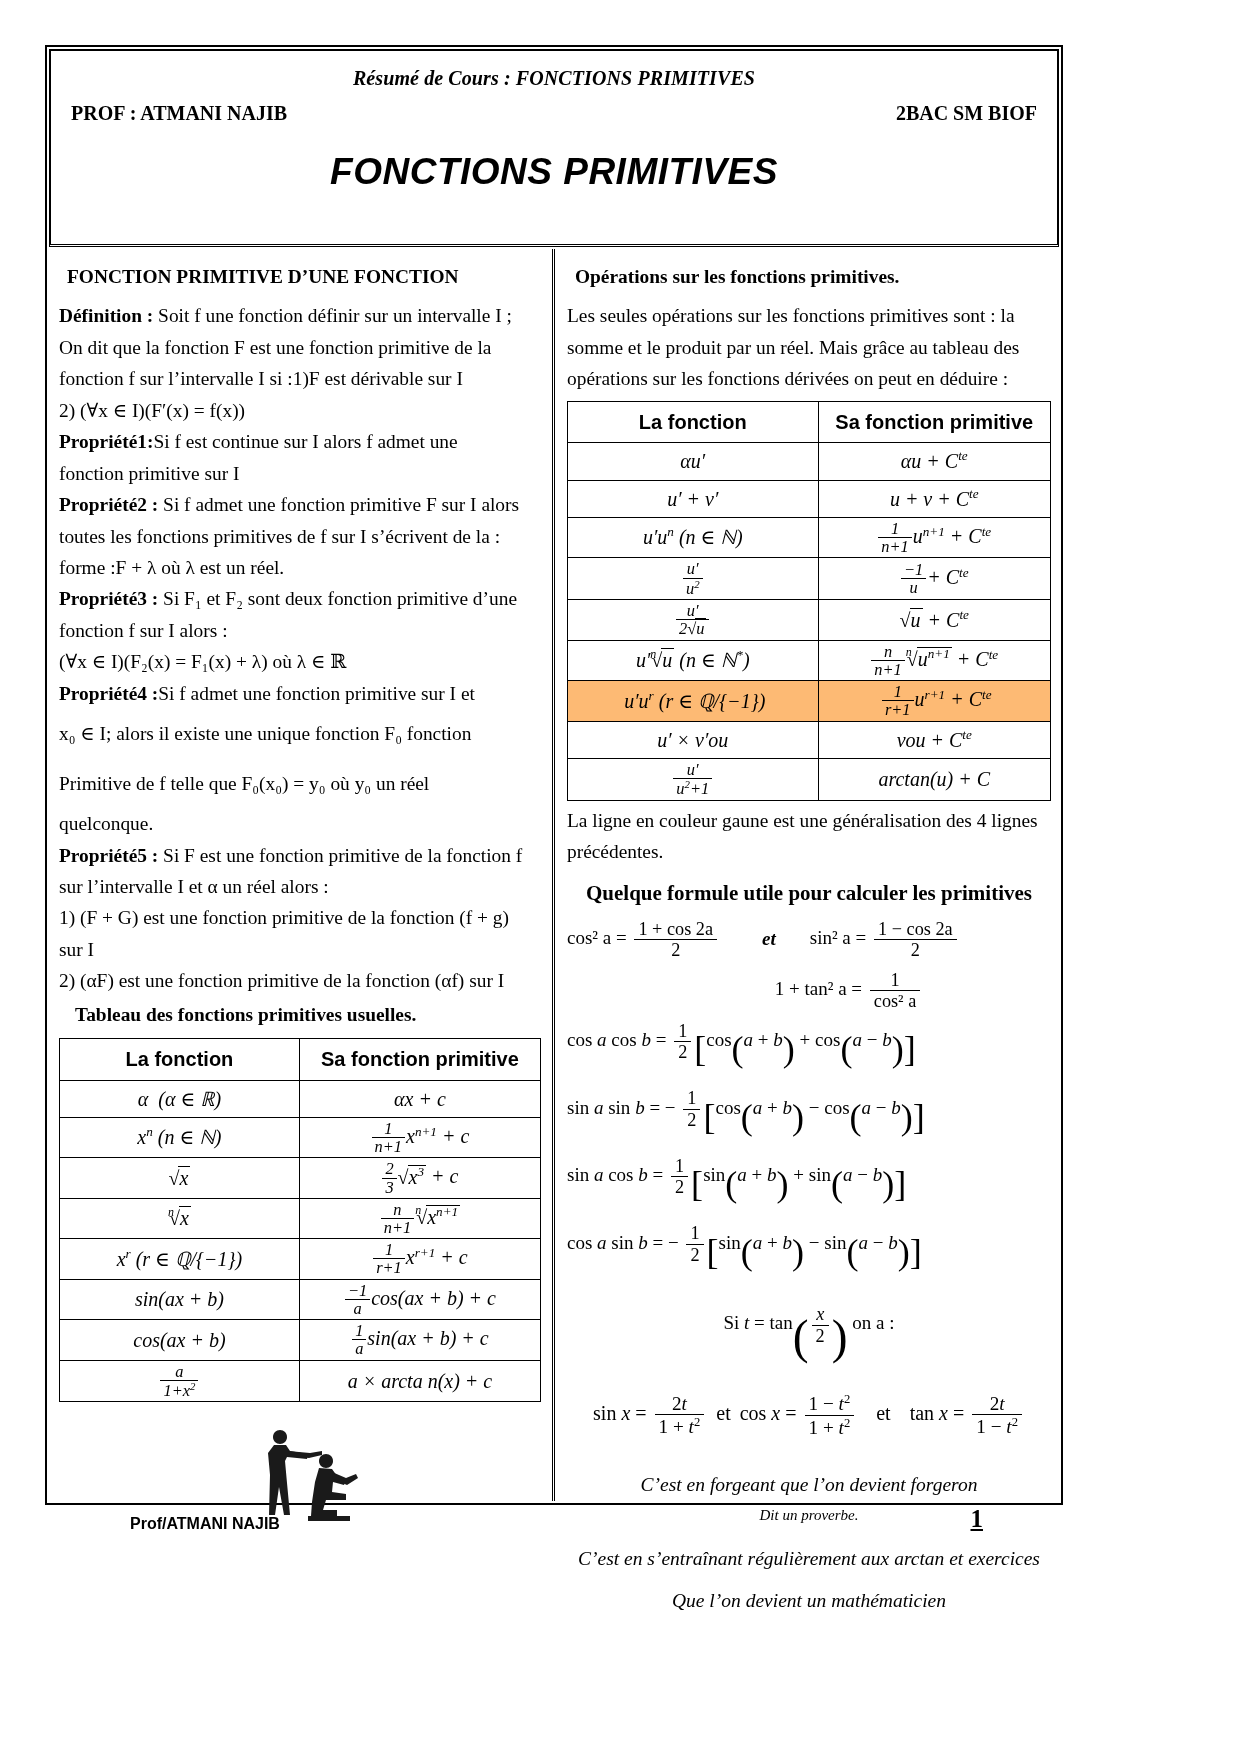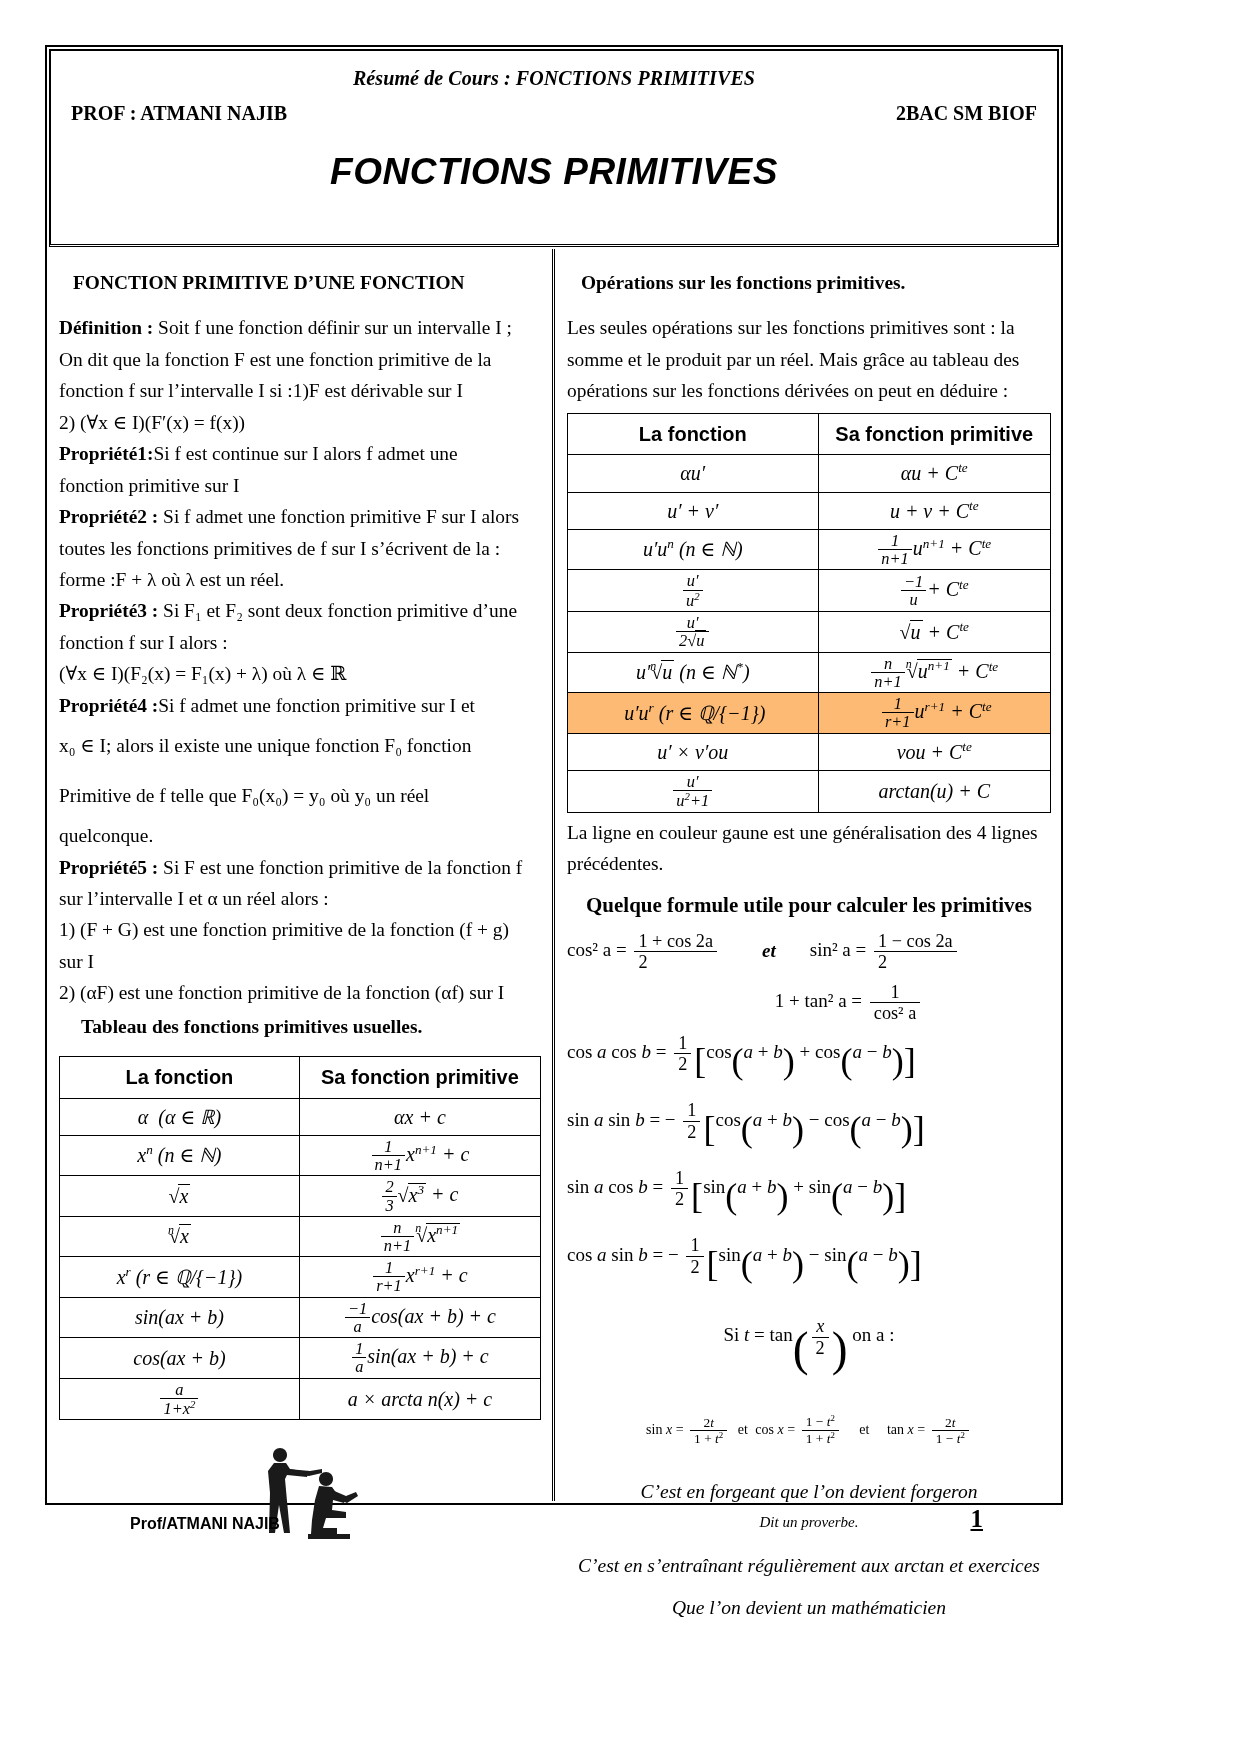--- a/index.html
+++ b/index.html
@@ -78,21 +78,21 @@
   .col-right {
     width: 506px;
     padding-left: 12px;
   }
   b, strong { font-weight: bold; }
   i, em { font-style: italic; }
   .blk { margin: 0; }
   .tall { line-height: 2.55; }
   .sec-head {
     font-weight: bold;
-    margin: 14px;
+    margin: 8px;
   }
   
   table.ftab {
     border-collapse: collapse;
     width: 482px;
     margin-top: 6px;
     table-layout: fixed;
     border-radius: 26px;
   }
   table.ftab.right-tab { width: 484px; }
@@ -140,20 +140,21 @@
   }
   .fline {
     font-size: 19px;
     margin: 9px 0;
   }
   .fline.center { text-align: center; }
   .nowrap { white-space: nowrap; }
   .bigfrac {
     display: inline-block;
     vertical-align: middle;
+    text-align: center;
     line-height: 1.12;
     margin: 0 3px;
     font-size: 0.96em;
   }
   .bigfrac .num { display: block; border-bottom: 1.4px solid #000; padding: 0 4px; }
   .bigfrac .den { display: block; padding: 0 4px; }
   .pbig { font-size: 1.9em; vertical-align: -0.42em; font-style: normal; font-weight: 300; }
   .proverb {
     text-align: center;
     font-style: italic;
@@ -424,21 +425,21 @@
           <span class="bigfrac"><span class="num">1</span><span class="den">2</span></span><span class="pbig">[</span>sin<span class="pbig">(</span><i>a</i> + <i>b</i><span class="pbig">)</span> − sin<span class="pbig">(</span><i>a</i> − <i>b</i><span class="pbig">)</span><span class="pbig">]</span>
         </span>
       </div>
 
       <div class="fline center" style="margin-top:18px">
         <span>Si</span>
         <i>t</i> = tan<span class="pbig" style="font-size:2.5em;vertical-align:-0.5em;">(</span><span class="bigfrac"><span class="num"><i>x</i></span><span class="den">2</span></span><span class="pbig" style="font-size:2.5em;vertical-align:-0.5em;">)</span>
         <span>on a :</span>
       </div>
 
-      <div class="fline center" style="margin-top:26px;font-size:14px">
+      <div class="fline center" style="margin-top:16px;font-size:20px">
         <span class="nowrap">sin <i>x</i> =
           <span class="bigfrac"><span class="num">2<i>t</i></span><span class="den">1 + <i>t</i><sup>2</sup></span></span>
         </span>
         <span style="margin:0 4px">et</span>
         <span class="nowrap">cos <i>x</i> =
           <span class="bigfrac"><span class="num">1 − <i>t</i><sup>2</sup></span><span class="den">1 + <i>t</i><sup>2</sup></span></span>
         </span>
         <span style="margin:0 14px">et</span>
         <span class="nowrap">tan <i>x</i> =
           <span class="bigfrac"><span class="num">2<i>t</i></span><span class="den">1 − <i>t</i><sup>2</sup></span></span>

